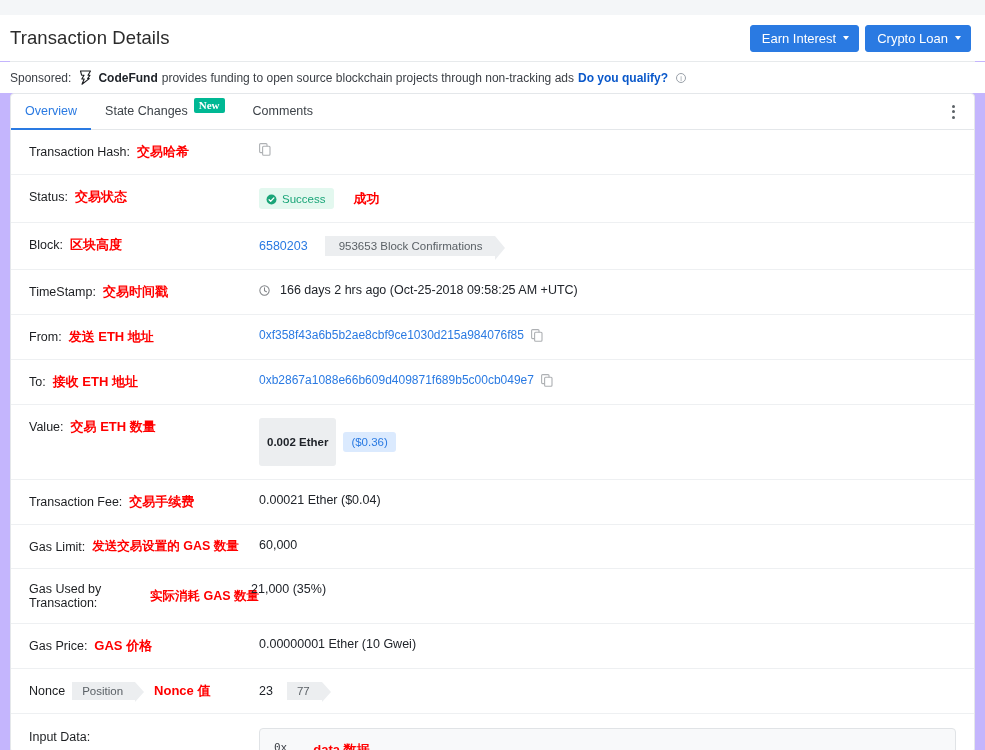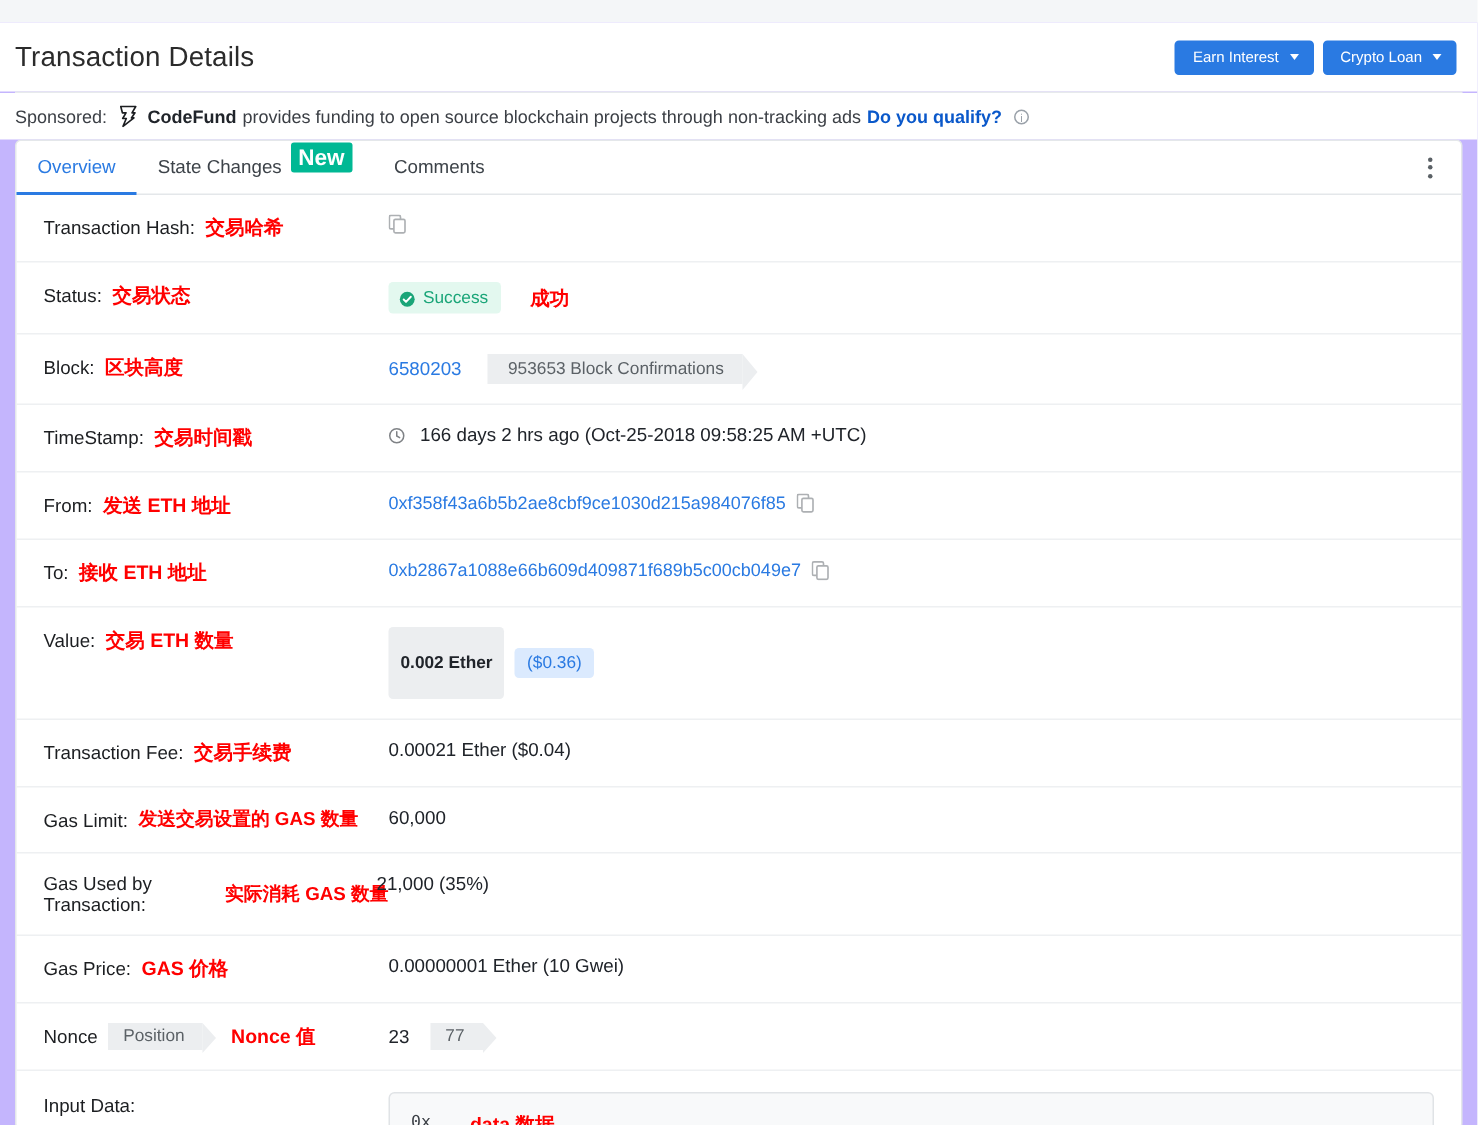--- a/index.html
+++ b/index.html
@@ -29,21 +29,21 @@
     color: #2b2b2b;
     letter-spacing: .1px;
     flex: 1;
   }
   .hdr-btns { display: flex; gap: 6px; }
   .hdr-btn {
     background: #2a7ae2;
     color: #ffffff;
     border: 1px solid #2a7ae2;
     border-radius: 3px;
-    font-size: 10px;
+    font-size: 13px;
     font-family: "Liberation Sans", sans-serif;
     padding: 5px 9px 5px 11px;
     display: flex;
     align-items: center;
     gap: 7px;
     cursor: pointer;
     white-space: nowrap;
   }
   .caret {
     width: 0; height: 0;
@@ -99,26 +99,27 @@
     font-size: 12.5px;
     color: #3d4349;
     cursor: pointer;
     border-bottom: 2px solid transparent;
     margin-bottom: -1px;
   }
   .tab.active { color: #2a7ae2; border-bottom-color: #2a7ae2; font-weight: 400; }
   .badge-new {
     background: #00b894;
     color: #ffffff;
-    font-size: 15px;
+    font-size: 11px;
     font-weight: bold;
     padding: 1.5px 5px;
     border-radius: 2px;
     position: relative;
     top: -6px;
+    font-family: Liberation Serif, serif;
   }
   .kebab {
     margin-left: auto;
     width: 26px;
     display: flex; flex-direction: column;
     align-items: center; justify-content: center;
     gap: 2.5px;
     cursor: pointer;
   }
   .kebab i { width: 3px; height: 3px; border-radius: 50%; background: #5b6166; display: block; }

